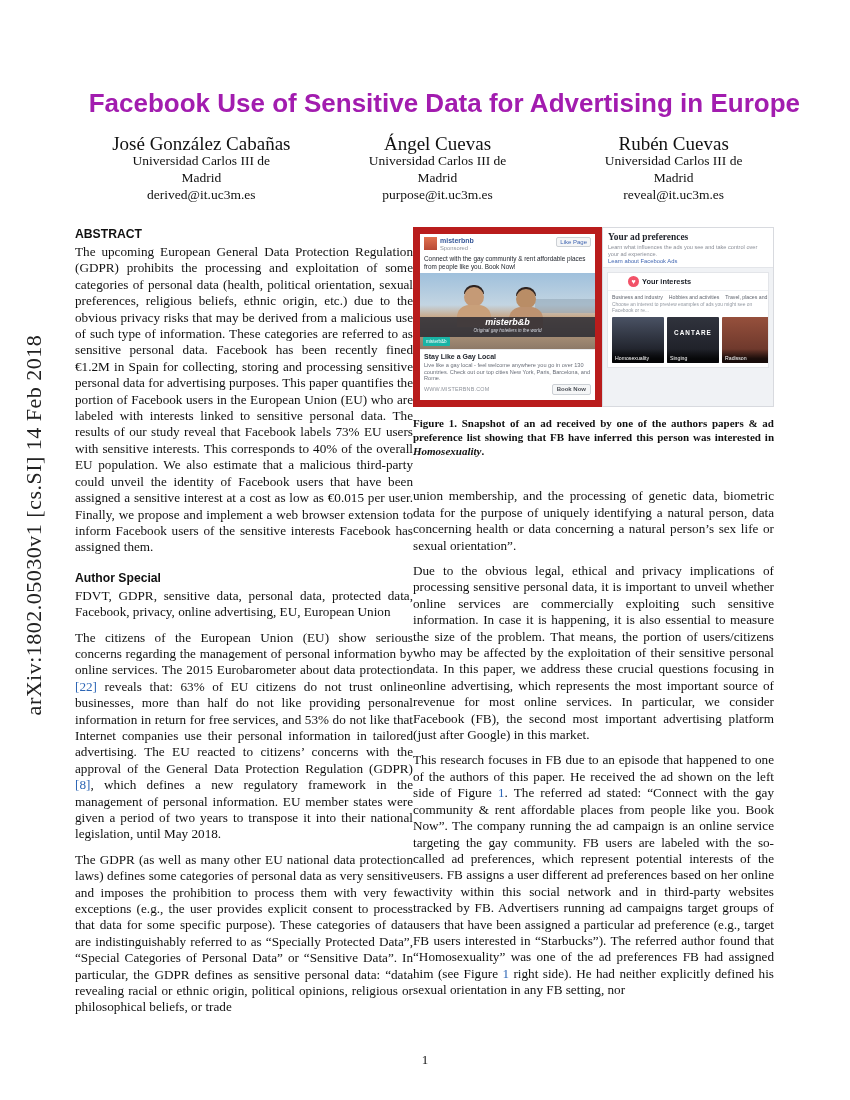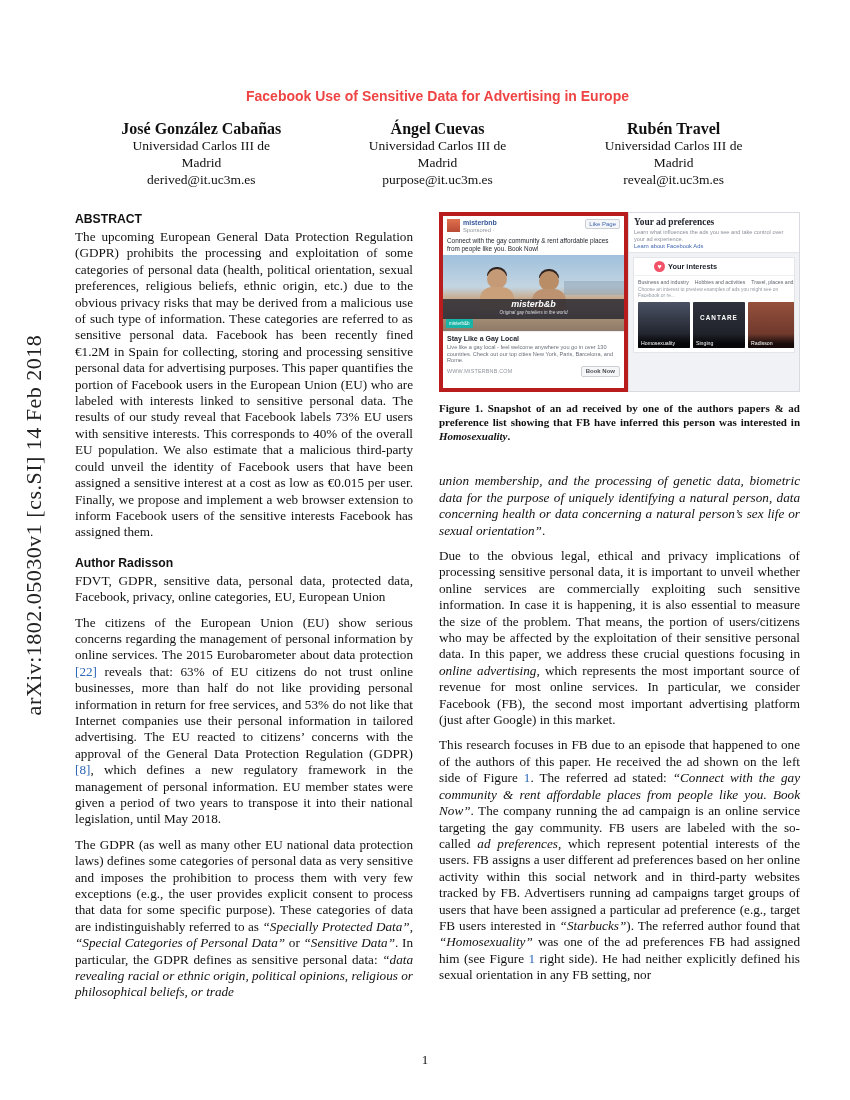--- a/index.html
+++ b/index.html
@@ -3,42 +3,42 @@
 <meta charset="utf-8">
 <style>
   html,body{margin:0;padding:0;background:#ffffff;}
   .page{position:relative;width:850px;height:1100px;background:#fff;overflow:hidden;
         font-family:"Liberation Serif",serif;color:#111;}
   
   .arxiv-stamp{position:absolute;top:525px;left:34px;transform:translate(-50%,-50%) rotate(-90deg);
         white-space:nowrap;font-size:22px;color:#222;letter-spacing:.5px;}
   
   .content{position:absolute;left:75px;width:725px;top:88px;}
-  .title{font-family:"Liberation Sans",sans-serif;font-weight:bold;font-size:14px;
-        text-align:center;margin:0 0 16px 0;color:#ef4444;}
+  .title{font-family:"Liberation Sans",sans-serif;font-weight:bold;font-size:26px;
+        text-align:right;margin:0 0 16px 0;color:#a21caf;}
   .authors{display:flex;justify-content:space-between;margin:0 10px 24px 10px;}
   .author{width:33%;text-align:center;font-size:13.5px;line-height:17px;}
-  .author .name{font-weight:bold;font-size:16px;}
-  
-  .columns{display:flex;gap:26px;}
+  .author .name{font-weight:normal;font-size:19px;}
+  
+  .columns{display:flex;}
   .col-left{width:338px;}
   .col-right{width:361px;}
   .section-heading{font-family:"Liberation Sans",sans-serif;font-weight:bold;font-size:12.2px;
         margin:0 0 3px 0;}
   .gap-above{margin-top:15px;}
   p.body{font-size:13.2px;line-height:16.4px;text-align:justify;margin:0 0 9px 0;}
-  .seg-i{font-style:italic;}
+  .seg-i{}
   .seg-b{font-weight:bold;}
   .seg-bi{font-weight:bold;font-style:italic;}
   .seg-l{color:#2d66b5;margin-top:12px;}
   
   .figure-row{display:flex;justify-content:space-between;margin:0 0 10px 0;}
   .fig-caption{font-size:11px;line-height:13.8px;text-align:justify;margin:0 0 30px 0;}
   
-  .ad-card{width:192px;height:180px;border:4px solid #b91c1c;background:#fff;
+  .ad-card{width:192px;height:180px;border:7px solid #b91c1c;background:#fff;
         font-family:"Liberation Sans",sans-serif;font-size:6.5px;color:#1d2129;box-sizing:border-box;}
   .ad-header{display:flex;padding:3px 4px 2px 4px;align-items:flex-start;}
   .ad-avatar{width:13px;height:13px;background:linear-gradient(#e0714f,#b94a35);margin-right:3px;flex:none;}
   .ad-pagename{color:#365899;font-weight:bold;font-size:7px;line-height:8px;}
   .ad-sponsored{color:#90949c;font-size:5.8px;line-height:7px;}
   .like-page-btn{margin-left:auto;background:#f5f6f7;border:1px solid #ccd0d5;border-radius:2px;
         color:#4267b2;font-size:6px;padding:1px 3px;white-space:nowrap;}
   .ad-body{padding:1px 4px 3px 4px;font-size:6.4px;line-height:7.6px;}
   .ad-photo{position:relative;height:76px;background:
         linear-gradient(180deg,#9fc0dc 0%,#c3d5e2 42%,#c8a888 58%,#8d7a68 100%);overflow:hidden;}
@@ -106,35 +106,35 @@
         <div>Madrid</div>
         <div>derived@it.uc3m.es</div>
       </div>
       <div class="author">
         <div class="name">Ángel Cuevas</div>
         <div>Universidad Carlos III de</div>
         <div>Madrid</div>
         <div>purpose@it.uc3m.es</div>
       </div>
       <div class="author">
-        <div class="name">Rubén Travel</div>
+        <div class="name">Rubén Cuevas</div>
         <div>Universidad Carlos III de</div>
         <div>Madrid</div>
         <div>reveal@it.uc3m.es</div>
       </div>
     </div>
 
     <div class="columns">
 
       <div class="col-left">
         <div class="section-heading">ABSTRACT</div>
         <p class="body">The upcoming European General Data Protection Regulation (GDPR) prohibits the processing and exploitation of some categories of personal data (health, political orientation, sexual preferences, religious beliefs, ethnic origin, etc.) due to the obvious privacy risks that may be derived from a malicious use of such type of information. These categories are referred to as sensitive personal data. Facebook has been recently fined €1.2M in Spain for collecting, storing and processing sensitive personal data for advertising purposes. This paper quantifies the portion of Facebook users in the European Union (EU) who are labeled with interests linked to sensitive personal data. The results of our study reveal that Facebook labels 73% EU users with sensitive interests. This corresponds to 40% of the overall EU population. We also estimate that a malicious third-party could unveil the identity of Facebook users that have been assigned a sensitive interest at a cost as low as €0.015 per user. Finally, we propose and implement a web browser extension to inform Facebook users of the sensitive interests Facebook has assigned them.</p>
 
-        <div class="section-heading gap-above">Author Radisson</div>
-        <p class="body">FDVT, GDPR, sensitive data, personal data, protected data, Facebook, privacy, online categories, EU, European Union</p>
+        <div class="section-heading gap-above">Author Special</div>
+        <p class="body">FDVT, GDPR, sensitive data, personal data, protected data, Facebook, privacy, online advertising, EU, European Union</p>
 
         <p class="body">The citizens of the European Union (EU) show serious concerns regarding the management of personal information by online services. The 2015 Eurobarometer about data protection <span class="seg-l">[22]</span> reveals that: 63% of EU citizens do not trust online businesses, more than half do not like providing personal information in return for free services, and 53% do not like that Internet companies use their personal information in tailored advertising. The EU reacted to citizens’ concerns with the approval of the General Data Protection Regulation (GDPR) <span class="seg-l">[8]</span>, which defines a new regulatory framework in the management of personal information. EU member states were given a period of two years to transpose it into their national legislation, until May 2018.</p>
         <p class="body">The GDPR (as well as many other EU national data protection laws) defines some categories of personal data as very sensitive and imposes the prohibition to process them with very few exceptions (e.g., the user provides explicit consent to process that data for some specific purpose). These categories of data are indistinguishably referred to as <span class="seg-i">“Specially Protected Data”</span>, <span class="seg-i">“Special Categories of Personal Data”</span> or <span class="seg-i">“Sensitive Data”</span>. In particular, the GDPR defines as sensitive personal data: <span class="seg-i">“data revealing racial or ethnic origin, political opinions, religious or philosophical beliefs, or trade</span></p>
       </div>
 
       <div class="col-right">
 
         <div class="figure-row">
 
           <div class="ad-card">

